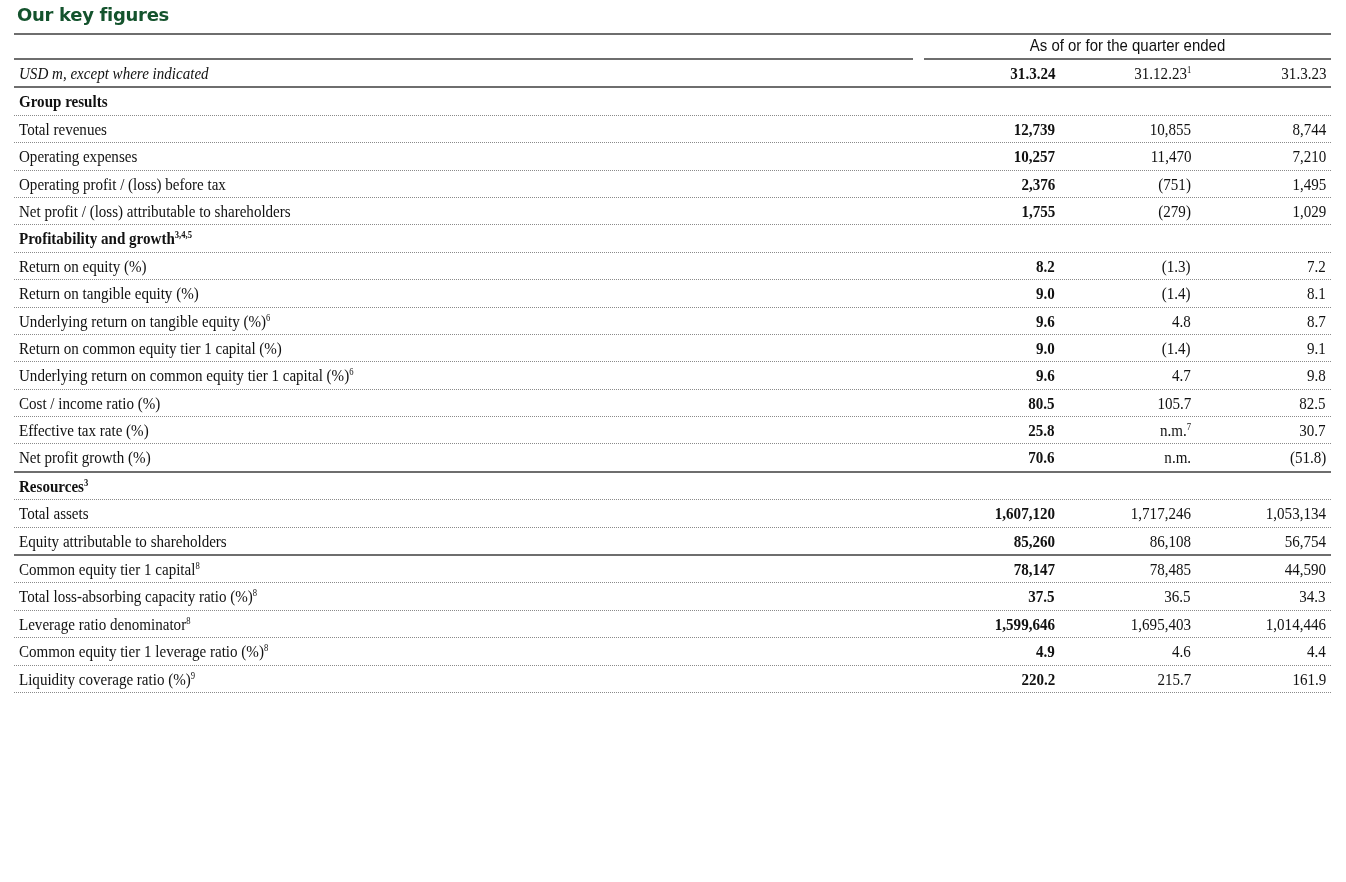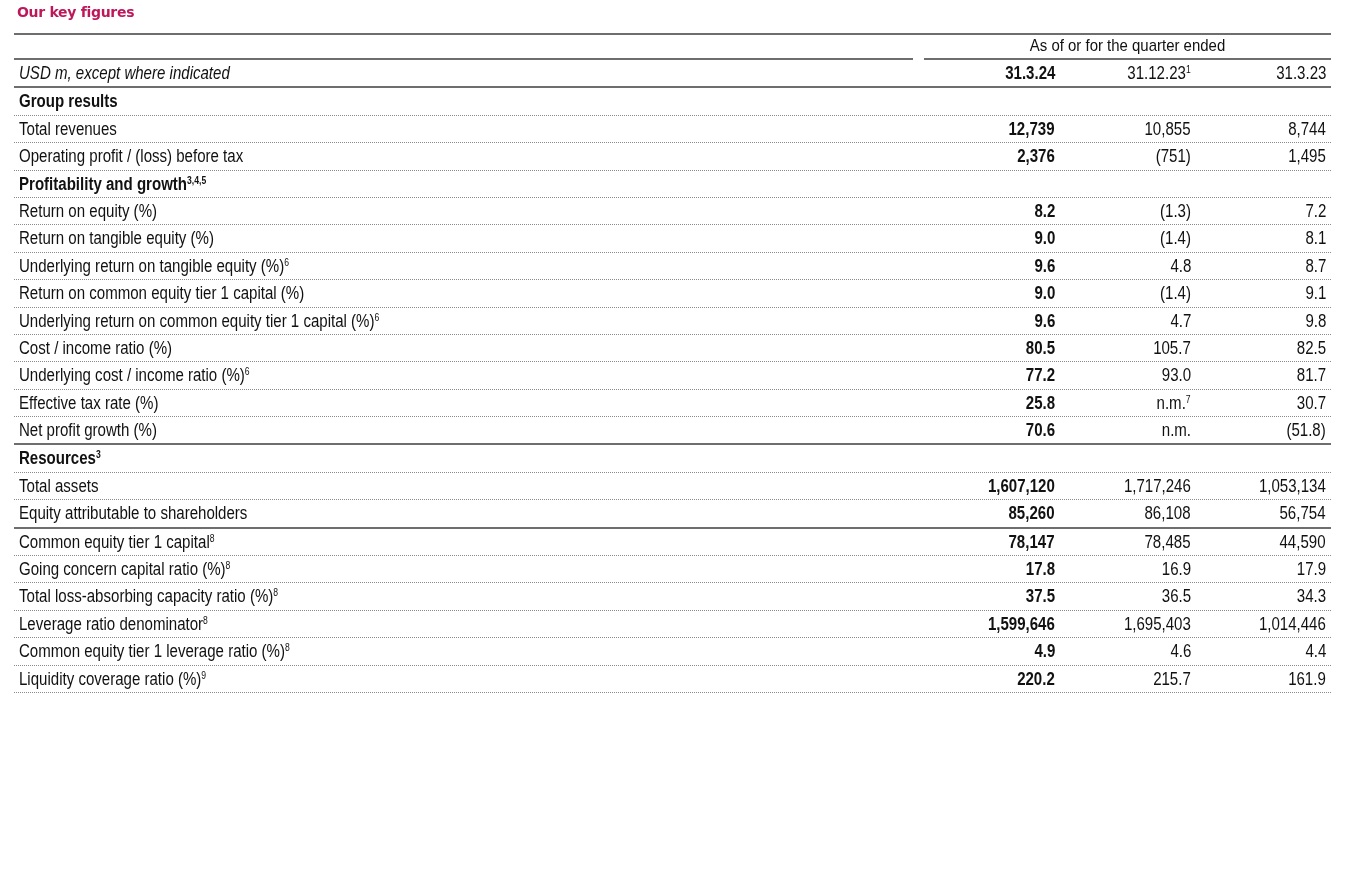--- a/index.html
+++ b/index.html
@@ -4,37 +4,38 @@
 <style>
   html, body { margin: 0; padding: 0; background: #ffffff; }
   body {
     width: 1346px; height: 882px; overflow: hidden; position: relative;
     font-family: "Liberation Sans Narrow", "Liberation Sans", sans-serif;
     color: #111;
   }
   .title {
     position: absolute; left: 17px; top: 4px;
     font-family: "DejaVu Sans", sans-serif;
-    font-weight: bold; font-size: 14px; letter-spacing: -0.3px;
-    color: #be185d;
+    font-weight: bold; font-size: 18px; letter-spacing: -0.3px;
+    color: #14532d;
   }
   .rule-top {
     position: absolute; left: 14px; width: 1317px; top: 33px; height: 2px; background: #6e6e6e;
   }
   .hdr-group {
     position: absolute; left: 924px; width: 407px; top: 36px; height: 22px;
     text-align: center; font-size: 17px; transform: scaleX(0.88); transform-origin: center;
   }
   .hdr-rule-left { position: absolute; left: 14px; width: 899px; top: 58px; height: 2px; background: #6e6e6e; }
   .hdr-rule-right { position: absolute; left: 924px; width: 407px; top: 58px; height: 2px; background: #6e6e6e; }
 
   .table { position: absolute; left: 14px; top: 60px; width: 1317px; }
   .row {
     position: relative; height: 26.4px; line-height: 26px; font-size: 17.5px;
     border-bottom: 1px dotted #8a8a8a;
+    font-family: Liberation Serif, serif;
   }
   .row.solid { border-bottom: 2px solid #6e6e6e; }
   .row.section .label { font-weight: bold; }
   .label {
     position: absolute; left: 5px; white-space: nowrap;
     transform: scaleX(0.86); transform-origin: left center;
   }
   .label.italic { font-style: italic; }
   .val {
     position: absolute; white-space: nowrap; text-align: right;
@@ -64,24 +65,36 @@
 <div class="row section">
       <span class="label"><span>Group results</span><sup></sup></span>
     </div>
     <div class="row">
       <span class="label"><span>Total revenues</span><sup></sup></span>
       <span class="val c1">12,739</span>
       <span class="val c2"><span>10,855</span><sup></sup></span>
       <span class="val c3">8,744</span>
     </div>
     <div class="row">
+      <span class="label"><span>Operating expenses</span><sup></sup></span>
+      <span class="val c1">10,257</span>
+      <span class="val c2"><span>11,470</span><sup></sup></span>
+      <span class="val c3">7,210</span>
+    </div>
+    <div class="row">
       <span class="label"><span>Operating profit / (loss) before tax</span><sup></sup></span>
       <span class="val c1">2,376</span>
       <span class="val c2"><span>(751)</span><sup></sup></span>
       <span class="val c3">1,495</span>
+    </div>
+    <div class="row">
+      <span class="label"><span>Net profit / (loss) attributable to shareholders</span><sup></sup></span>
+      <span class="val c1">1,755</span>
+      <span class="val c2"><span>(279)</span><sup></sup></span>
+      <span class="val c3">1,029</span>
     </div>
     <div class="row section">
       <span class="label"><span>Profitability and growth</span><sup>3,4,5</sup></span>
     </div>
     <div class="row">
       <span class="label"><span>Return on equity (%)</span><sup></sup></span>
       <span class="val c1">8.2</span>
       <span class="val c2"><span>(1.3)</span><sup></sup></span>
       <span class="val c3">7.2</span>
     </div>
@@ -109,26 +122,20 @@
       <span class="val c2"><span>4.7</span><sup></sup></span>
       <span class="val c3">9.8</span>
     </div>
     <div class="row">
       <span class="label"><span>Cost / income ratio (%)</span><sup></sup></span>
       <span class="val c1">80.5</span>
       <span class="val c2"><span>105.7</span><sup></sup></span>
       <span class="val c3">82.5</span>
     </div>
     <div class="row">
-      <span class="label"><span>Underlying cost / income ratio (%)</span><sup>6</sup></span>
-      <span class="val c1">77.2</span>
-      <span class="val c2"><span>93.0</span><sup></sup></span>
-      <span class="val c3">81.7</span>
-    </div>
-    <div class="row">
       <span class="label"><span>Effective tax rate (%)</span><sup></sup></span>
       <span class="val c1">25.8</span>
       <span class="val c2"><span>n.m.</span><sup>7</sup></span>
       <span class="val c3">30.7</span>
     </div>
     <div class="row solid">
       <span class="label"><span>Net profit growth (%)</span><sup></sup></span>
       <span class="val c1">70.6</span>
       <span class="val c2"><span>n.m.</span><sup></sup></span>
       <span class="val c3">(51.8)</span>
@@ -148,26 +155,20 @@
       <span class="val c2"><span>86,108</span><sup></sup></span>
       <span class="val c3">56,754</span>
     </div>
     <div class="row">
       <span class="label"><span>Common equity tier 1 capital</span><sup>8</sup></span>
       <span class="val c1">78,147</span>
       <span class="val c2"><span>78,485</span><sup></sup></span>
       <span class="val c3">44,590</span>
     </div>
     <div class="row">
-      <span class="label"><span>Going concern capital ratio (%)</span><sup>8</sup></span>
-      <span class="val c1">17.8</span>
-      <span class="val c2"><span>16.9</span><sup></sup></span>
-      <span class="val c3">17.9</span>
-    </div>
-    <div class="row">
       <span class="label"><span>Total loss-absorbing capacity ratio (%)</span><sup>8</sup></span>
       <span class="val c1">37.5</span>
       <span class="val c2"><span>36.5</span><sup></sup></span>
       <span class="val c3">34.3</span>
     </div>
     <div class="row">
       <span class="label"><span>Leverage ratio denominator</span><sup>8</sup></span>
       <span class="val c1">1,599,646</span>
       <span class="val c2"><span>1,695,403</span><sup></sup></span>
       <span class="val c3">1,014,446</span>

